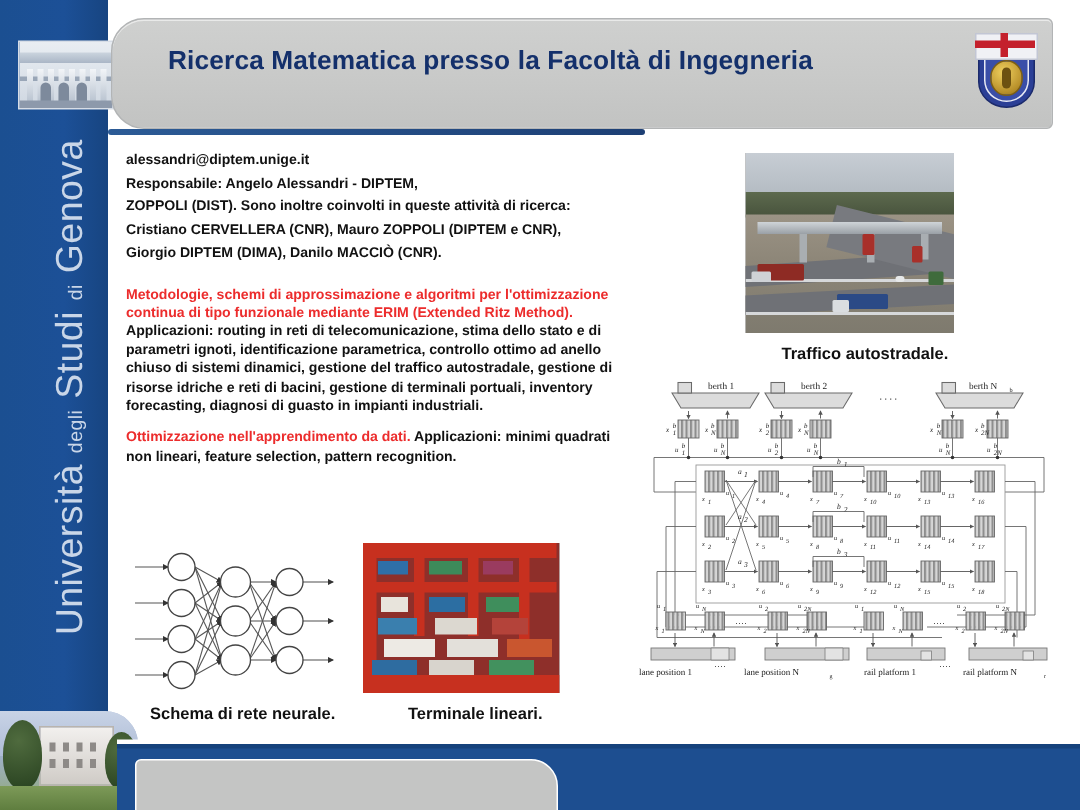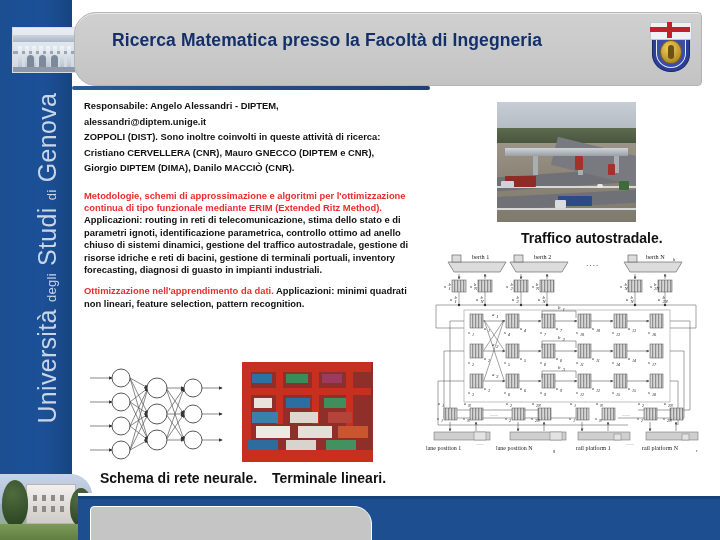--- a/index.html
+++ b/index.html
@@ -162,21 +162,21 @@
   .hw .guard{position:absolute;left:0;width:100%;height:2px;background:#d6d8da;}
 
   
   .pt{left:242px;top:362px;width:131px;height:100px;}
   .pt .bg{position:absolute;inset:0;background:#8e2f2a;}
   .pt .cont{position:absolute;}
   .pt .crane{position:absolute;background:#c7301f;}
 
   
   .cap{
-    position:absolute;font-size:14px;font-weight:bold;color:#111;
+    position:absolute;font-size:11px;font-weight:bold;color:#111;
     white-space:nowrap;
   }
 
   
   .nn{position:absolute;left:88px;top:366px;width:136px;height:96px;}
 
   
   .flow{position:absolute;left:418px;top:250px;width:292px;height:208px;}
 </style>
 </head>
@@ -239,24 +239,24 @@
     <div class="banner"></div>
     <div class="cross-h"></div>
     <div class="cross-v"></div>
     <div class="medal">
         <div class="fig"></div>
       </div>
   </div>
 
   <div class="txt-col">
     <div class="hdr-lines">
+      <p class="p-black">alessandri@diptem.unige.it</p>
       <p class="p-black">Responsabile: Angelo Alessandri - DIPTEM,</p>
-      <p class="p-black">alessandri@diptem.unige.it</p>
       <p class="p-black">ZOPPOLI (DIST). Sono inoltre coinvolti in queste attività di ricerca:</p>
-      <p class="p-black">Cristiano CERVELLERA (CNR), Mauro GNECCO (DIPTEM e CNR),</p>
+      <p class="p-black">Cristiano CERVELLERA (CNR), Mauro ZOPPOLI (DIPTEM e CNR),</p>
       <p class="p-black">Giorgio DIPTEM (DIMA), Danilo MACCIÒ (CNR).</p>
     </div>
 
     <p class="p-block"><span class="red">Metodologie, schemi di approssimazione e algoritmi per l'ottimizzazione continua di tipo funzionale mediante ERIM (Extended Ritz Method).</span><span> Applicazioni: routing in reti di telecomunicazione, stima dello stato e di parametri ignoti, identificazione parametrica, controllo ottimo ad anello chiuso di sistemi dinamici, gestione del traffico autostradale, gestione di risorse idriche e reti di bacini, gestione di terminali portuali, inventory forecasting, diagnosi di guasto in impianti industriali.</span></p>
     <p class="p-block"><span class="red">Ottimizzazione nell'apprendimento da dati.</span><span> Applicazioni:  minimi quadrati non lineari, feature selection, pattern recognition.</span></p>
   </div>
 
   <div class="photo-frame hw">
     <div class="sky"></div>
     <div class="hills"></div>

